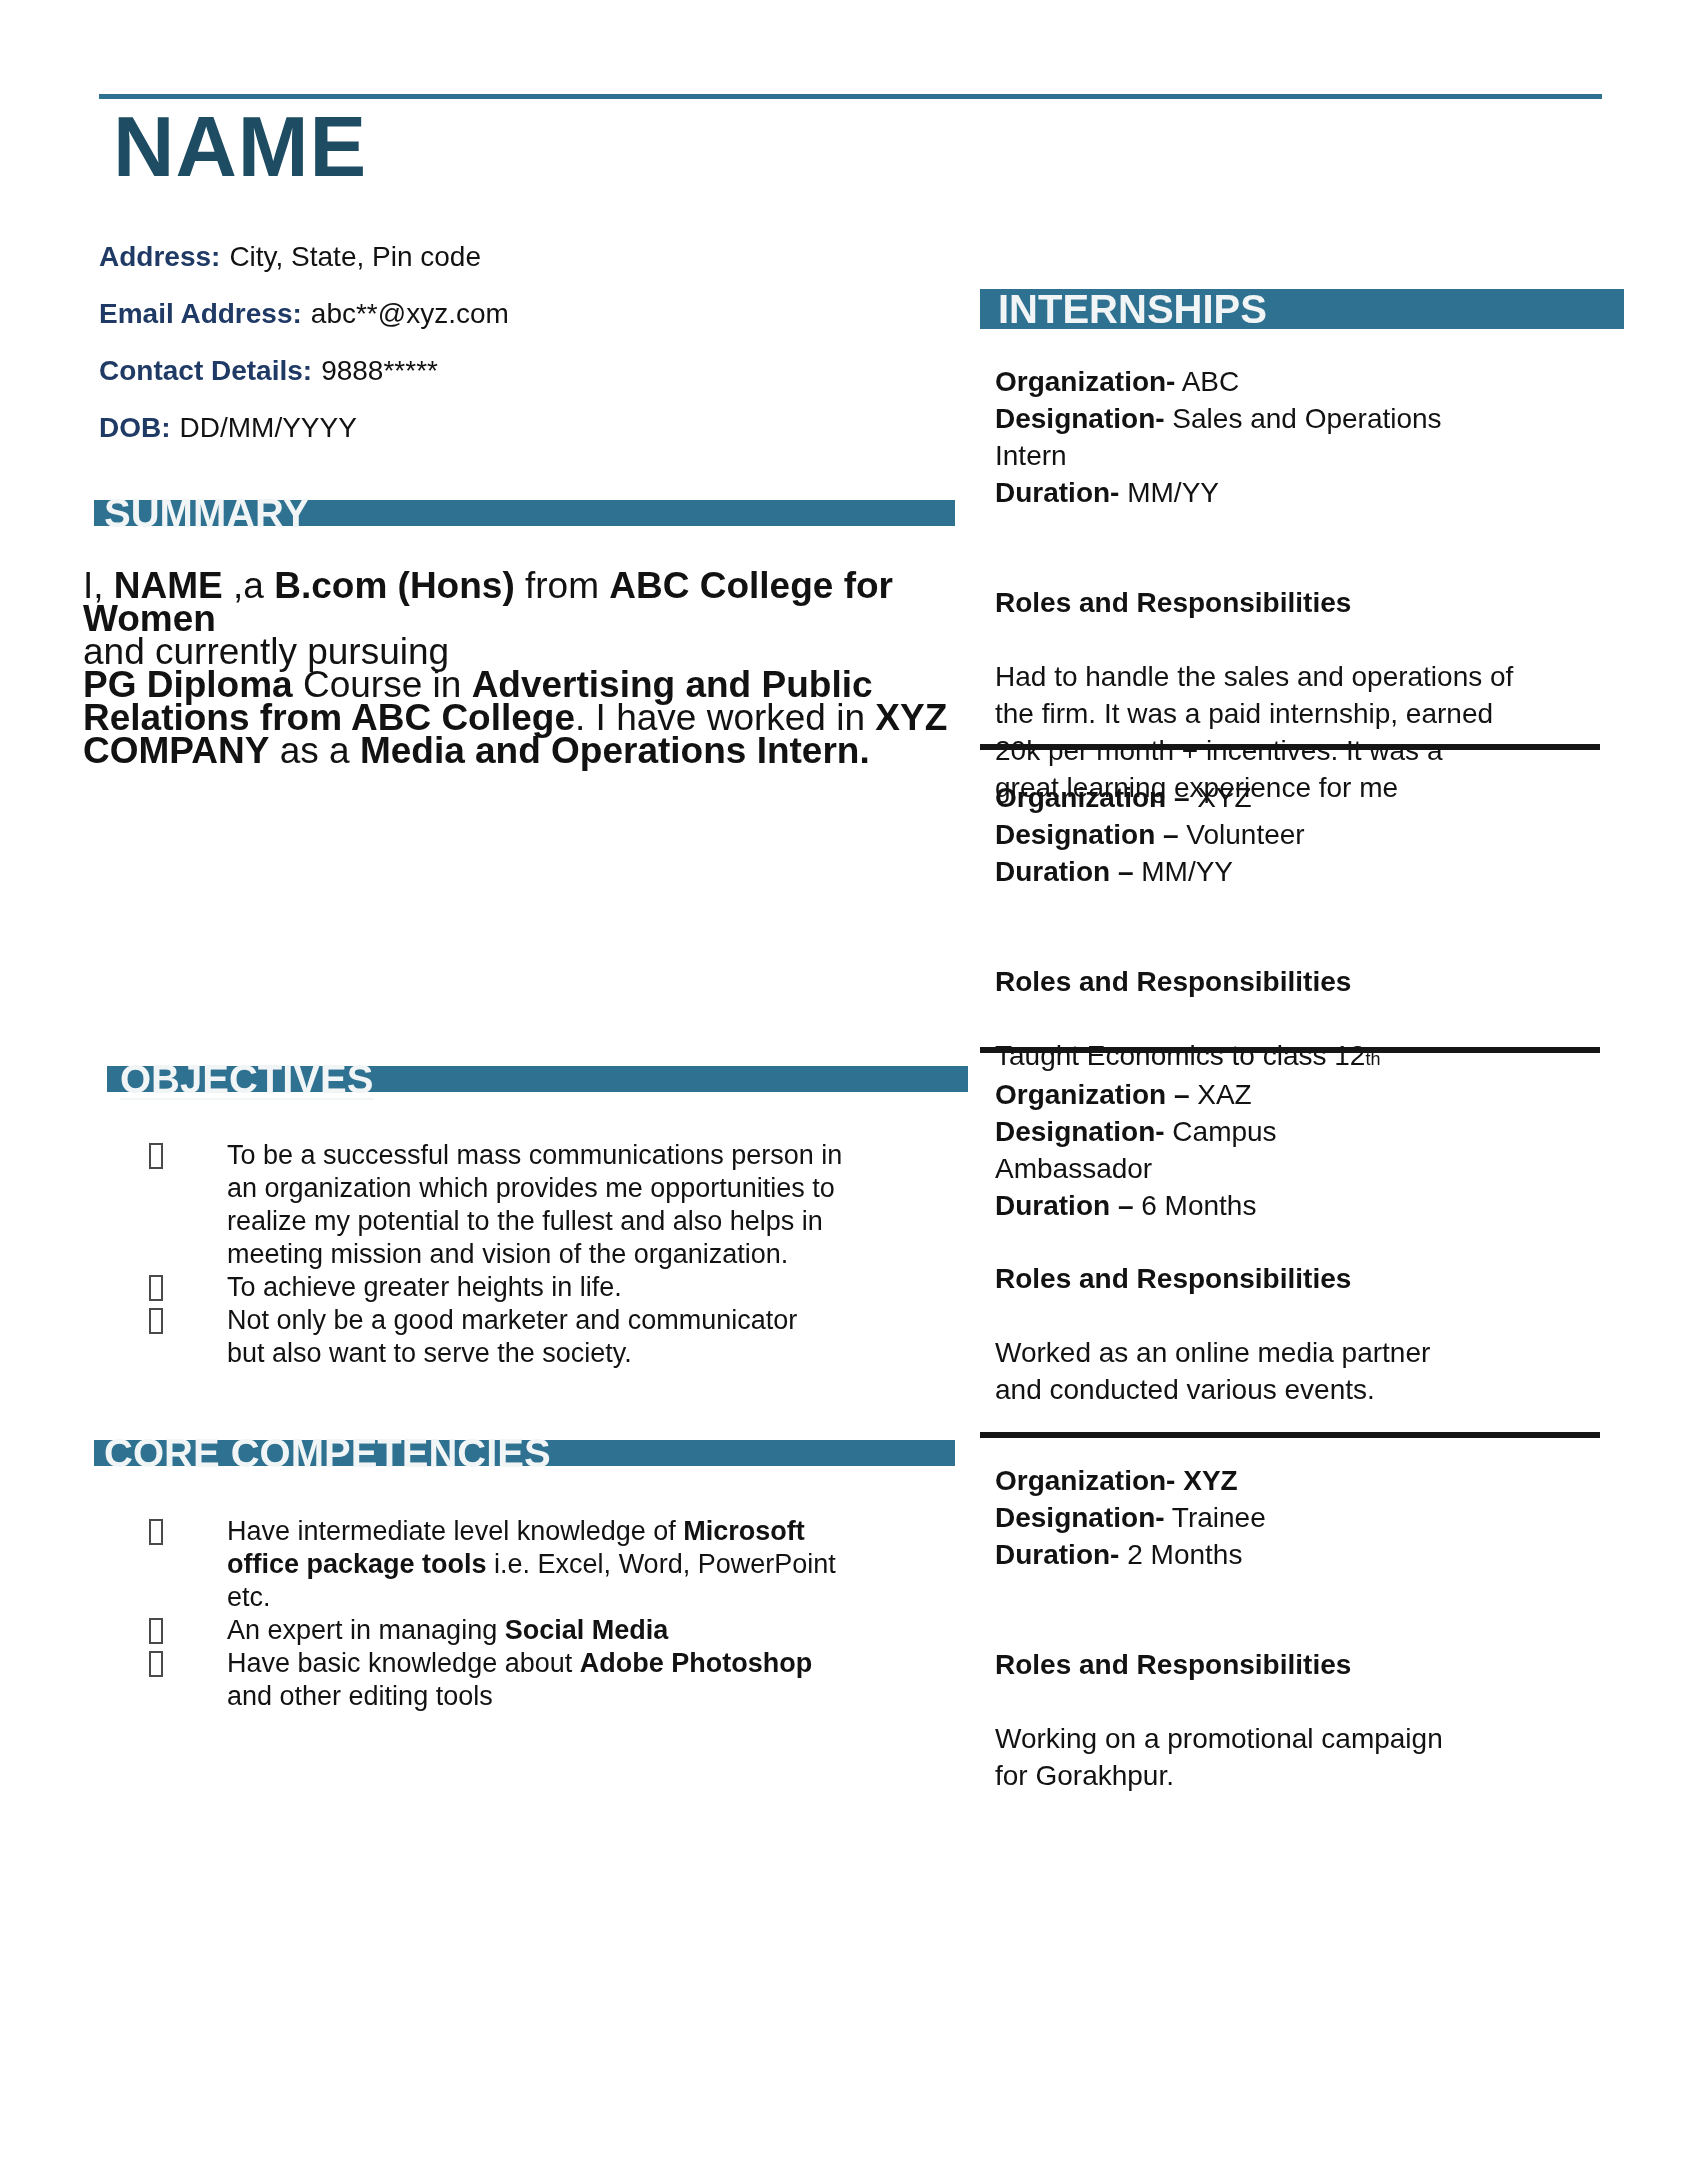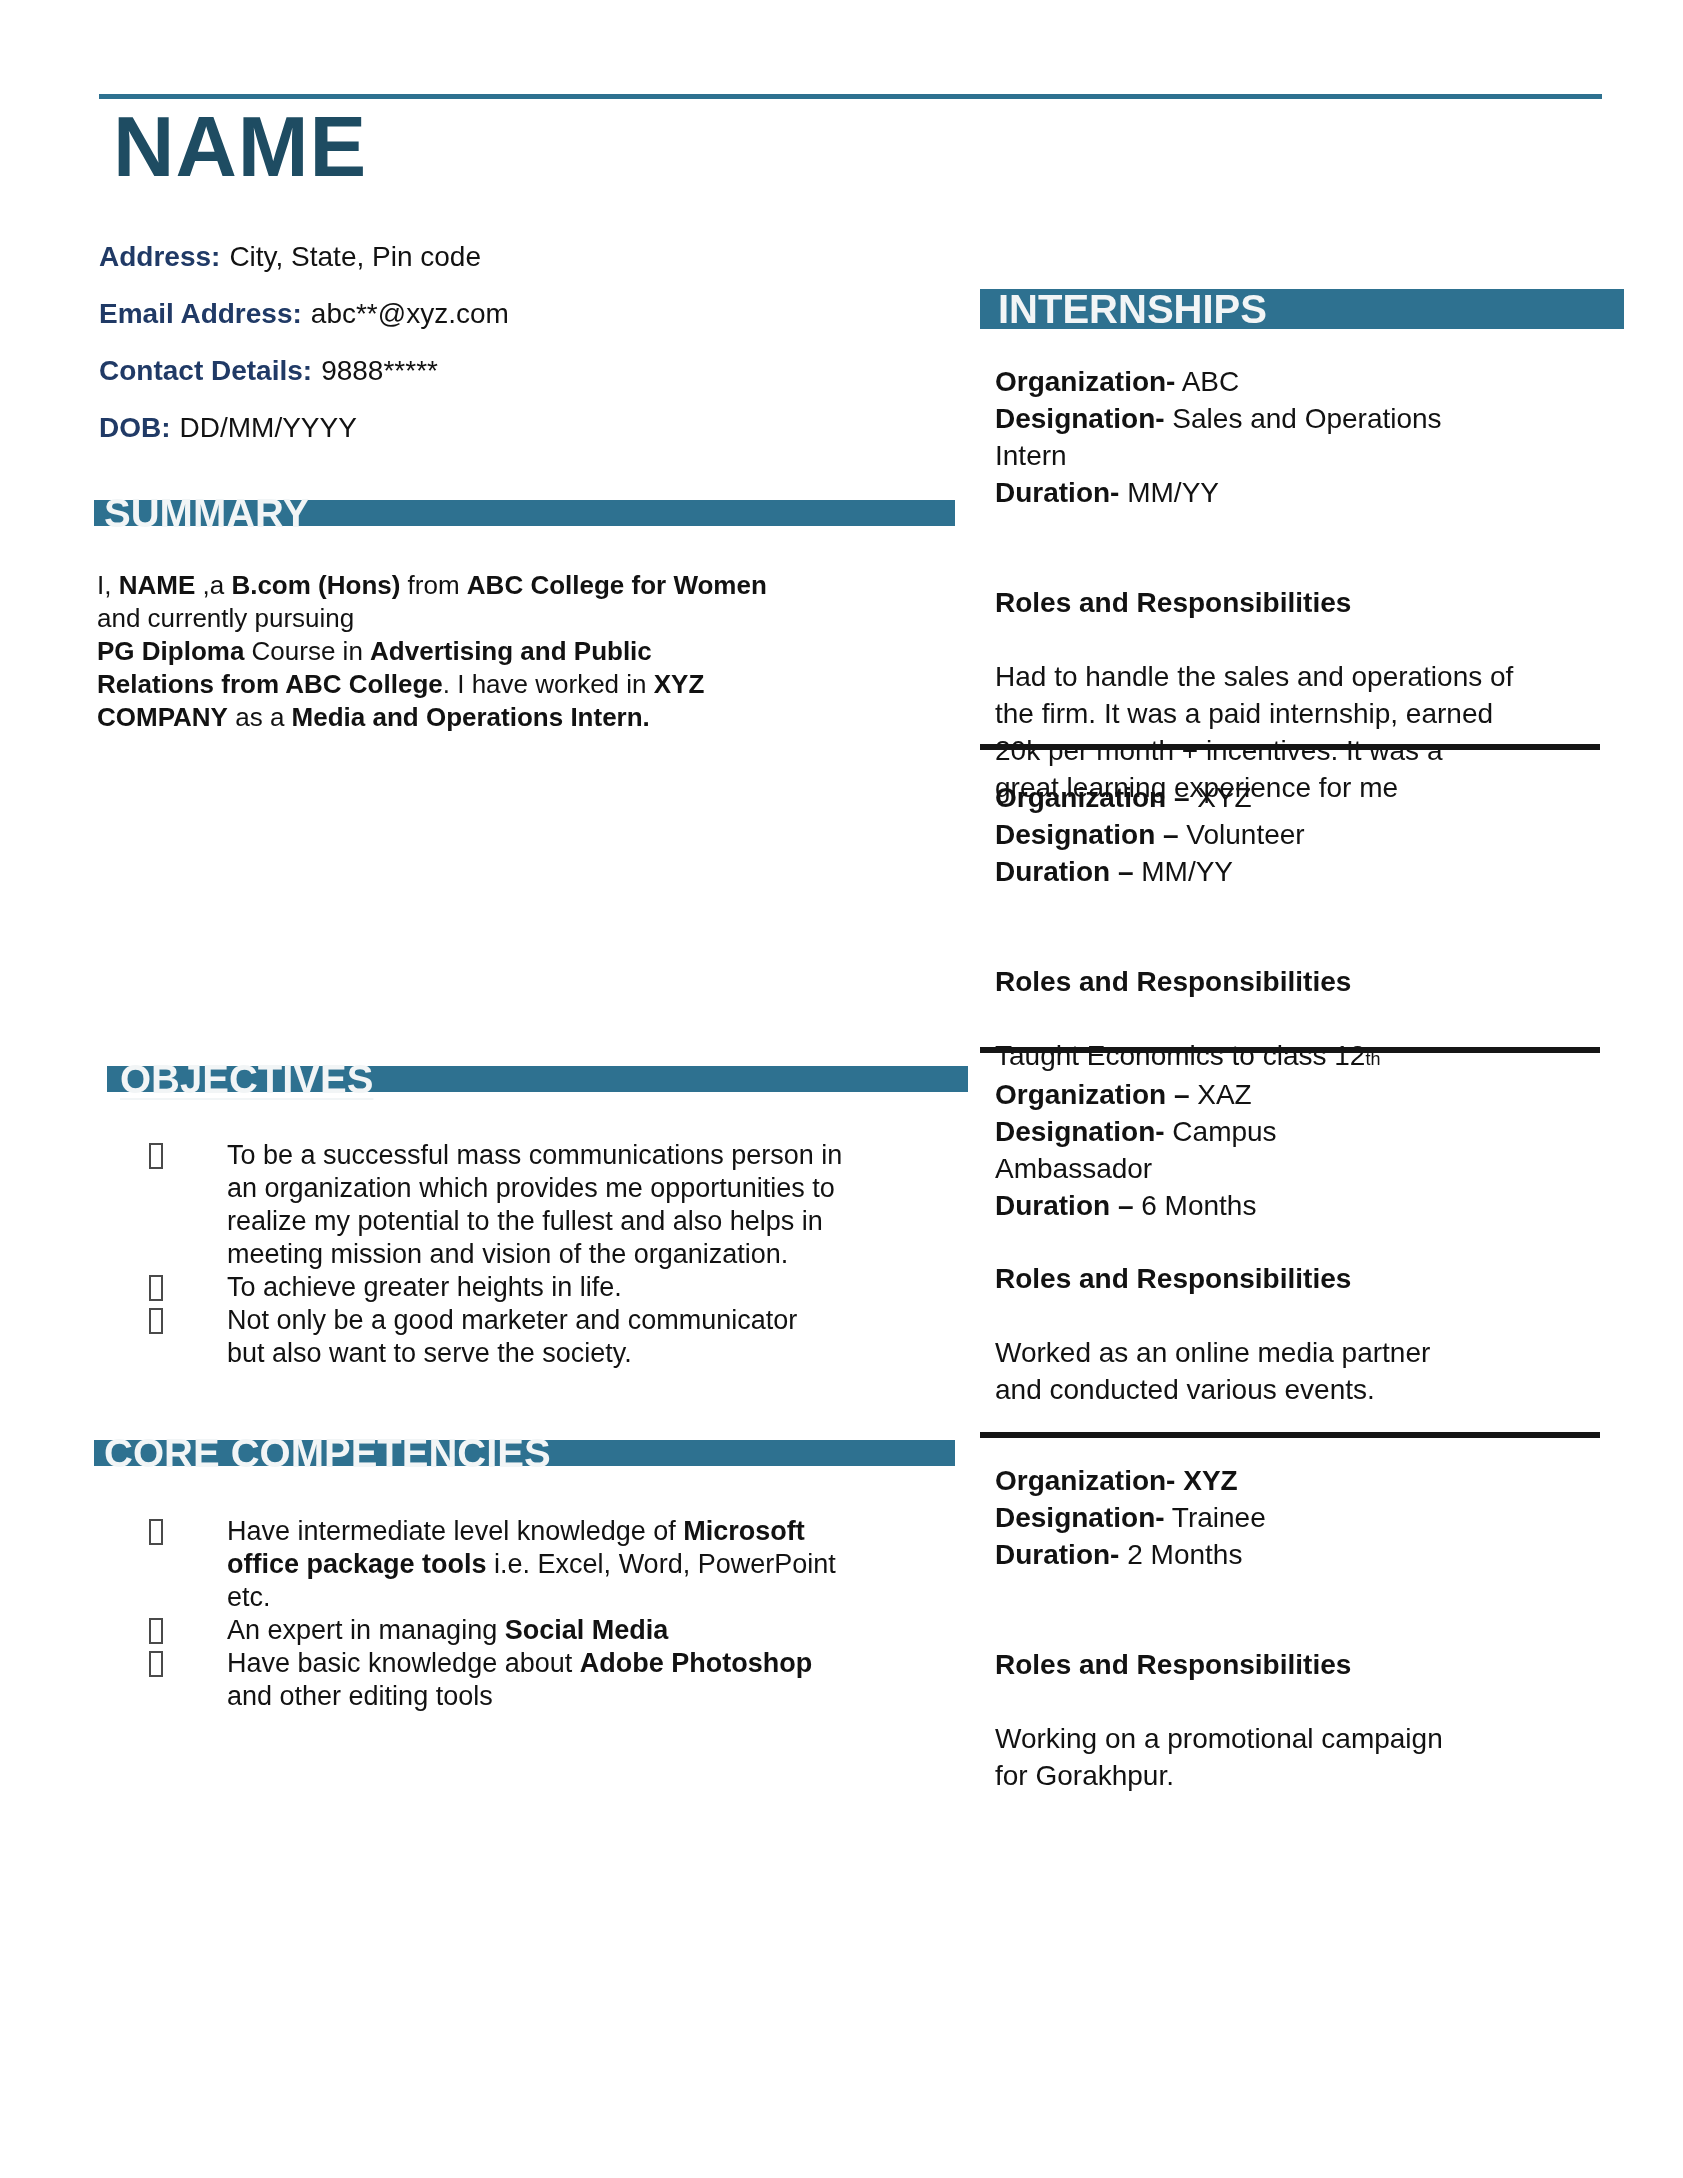--- a/index.html
+++ b/index.html
@@ -24,21 +24,21 @@
 
   
   .bar { height:26px; background:var(--teal,#2e7190); display:flex; align-items:center; }
   .bar .t { font-size:40px; font-weight:bold; color:#f2f5f6; padding-left:10px; white-space:nowrap; line-height:42px; }
   #summary-bar { left:94px; top:500px; width:861px; }
   #objectives-bar { left:107px; top:1066px; width:861px; }
   #objectives-bar .t { padding-left:13px; text-decoration:underline; text-decoration-thickness:2px; text-underline-offset:5px; }
   #core-bar { left:94px; top:1440px; width:861px; }
 
   
-  #summary-text { left:97px; top:569px; width:881px; font-size:26px; line-height:33px; white-space:pre-line; }
+  #summary-text { left:83px; top:569px; width:881px; font-size:37px; line-height:33px; white-space:pre-line; }
   .blist { left:149px; width:812px; }
   #objectives-list { top:1139px; }
   #core-list { top:1515px; }
   .bitem { display:flex; align-items:flex-start; }
   .tofu { flex:0 0 auto; width:10px; height:22px; border:2px solid #4a4a4a; margin-top:4px; }
   .btext { margin-left:64px; font-size:27px; line-height:33px; white-space:pre-line; }
 
   
   #exp-heading { left:998px; top:208px; font-size:40px; font-weight:bold; color:var(--heading_blue,#1d5a82); line-height:41px; white-space:pre-line; }
   #internships-bar { left:980px; top:289px; width:644px; height:40px; }

